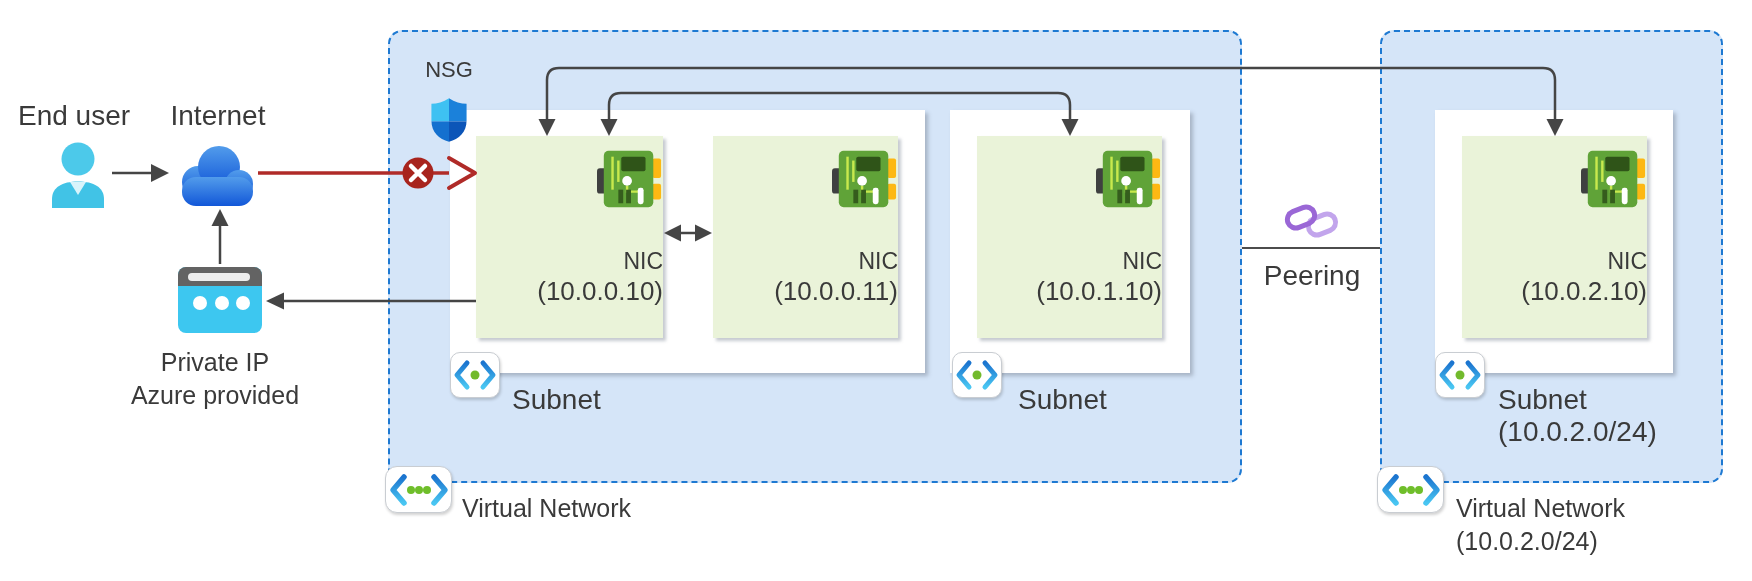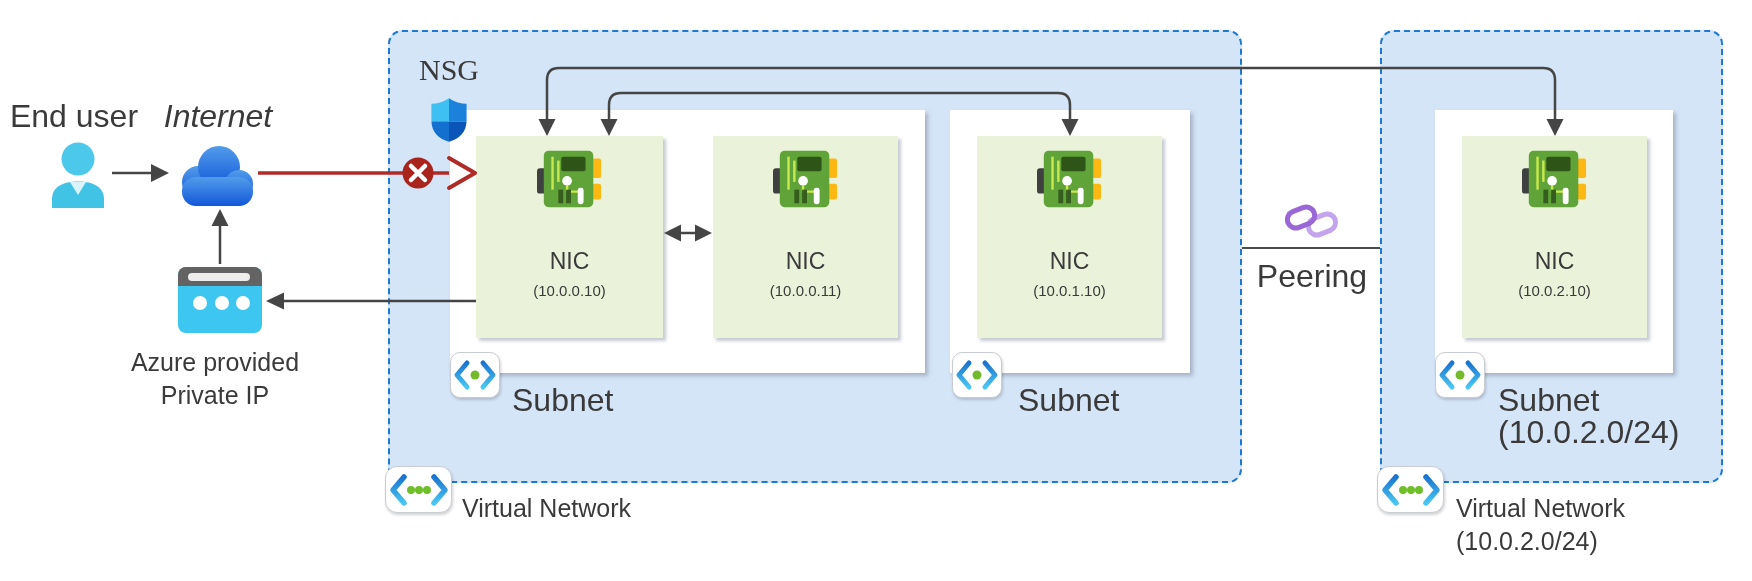--- a/index.html
+++ b/index.html
@@ -13,35 +13,35 @@
     border:2px dashed var(--vnet-border,#1d79d2);
     border-radius:14px;box-sizing:border-box;
   }
   .subnet-box{
     background:var(--subnet-box-fill,#ffffff);
     box-shadow:3px 3px 4px rgba(110,120,135,.45);
   }
   .nic-box{
     background:var(--nic-box-fill,#eaf3d9);
     box-shadow:3px 3px 3px rgba(115,125,140,.4);
-    display:flex;flex-direction:column;align-items:center;
+    display:flex;flex-direction:column;align-items:flex-end;
   }
   .nic-box svg.nic-ic{margin-top:12px;}
   .nic-name{margin-top:36px;font-size:23px;line-height:30px;}
-  .nic-ip{font-size:15px;line-height:30px;}
+  .nic-ip{font-size:26px;line-height:30px;}
   .tile{
     background:#fff;border:1px solid #c9cdd2;border-radius:10px;
     box-shadow:1px 2px 3px rgba(0,0,0,.18);
     display:flex;align-items:center;justify-content:center;box-sizing:border-box;
   }
   .tile-lg{border-radius:12px;}
   .lbl{white-space:nowrap;}
-  .lbl-24{font-size:32px;line-height:32px;}
+  .lbl-24{font-size:28px;line-height:32px;}
   .lbl-25{font-size:25px;line-height:33px;}
-  .lbl-26{font-size:30px;line-height:32px;font-family:Liberation Serif, serif;}
+  .lbl-26{font-size:22px;line-height:32px;}
   .center{text-align:center;}
   .browser{background:#3dc7f0;border-radius:8px;overflow:hidden;}
   .browser-bar{height:19px;background:#636363;position:relative;}
   .browser-stripe{position:absolute;left:10px;top:6px;width:62px;height:8px;border-radius:4px;background:#ededed;}
   .browser-dot{position:absolute;width:14px;height:14px;border-radius:50%;background:#fff;top:29px;}
   svg.overlay{pointer-events:none;}
 </style>
 </head>
 <body>
 
@@ -180,41 +180,41 @@
     </g>
   </svg>
 
   <div class="abs lbl lbl-24 center" style="left:8px;top:100px;width:132px;">End user</div>
   <svg class="abs" style="left:50px;top:142px;" width="58" height="66" viewBox="0 0 58 66">
     <circle cx="28" cy="17" r="16.5" fill="#4cc9ea"></circle>
     <path d="M2,66 V57 C2,45.5 12,39.5 28,39.5 C44,39.5 54,45.5 54,57 V66 Z" fill="#41c3e6"></path>
     <path d="M20,40 L28,53 L36,40 Z" fill="#d9f4fb"></path>
   </svg>
 
-  <div class="abs lbl lbl-24 center" style="left:160px;top:100px;width:116px;font-style:italic;">Internet</div>
+  <div class="abs lbl lbl-24 center" style="left:160px;top:100px;width:116px;">Internet</div>
   <svg class="abs" style="left:178px;top:144px;" width="80" height="62" viewBox="0 0 80 62">
     <g fill="url(#gCloud)">
       <circle cx="20" cy="38" r="16"></circle>
       <circle cx="41" cy="23" r="21"></circle>
       <circle cx="61" cy="40" r="14"></circle>
       <rect x="4" y="33" width="71" height="29" rx="14"></rect>
     </g>
   </svg>
 
   <div class="abs browser" style="left:178px;top:267px;width:84px;height:66px;">
     <div class="browser-bar">
       <div class="browser-stripe"></div>
     </div>
     <div class="browser-dot" style="left:15px;"></div>
     <div class="browser-dot" style="left:37px;"></div>
     <div class="browser-dot" style="left:58px;"></div>
   </div>
   <div class="abs lbl lbl-25 center" style="left:98px;top:346px;width:234px;">
+    <div>Private IP</div>
     <div>Azure provided</div>
-    <div>Private IP</div>
   </div>
 
   <svg class="abs" style="left:1284px;top:203px;" width="56" height="38" viewBox="0 0 56 38">
     <rect x="24" y="13" width="28" height="17" rx="8.5" fill="none" stroke="#c2a5ec" stroke-width="5" transform="rotate(-22 38 21.5)"></rect>
     <rect x="3" y="6" width="28" height="17" rx="8.5" fill="none" stroke="#9a67d6" stroke-width="5" transform="rotate(-22 17 14.5)"></rect>
   </svg>
   <div class="abs lbl lbl-24 center" style="left:1250px;top:260px;width:124px;text-align:center;">Peering</div>
 
   <svg class="abs overlay" style="left:0;top:0;" width="1752" height="581" viewBox="0 0 1752 581">
 

